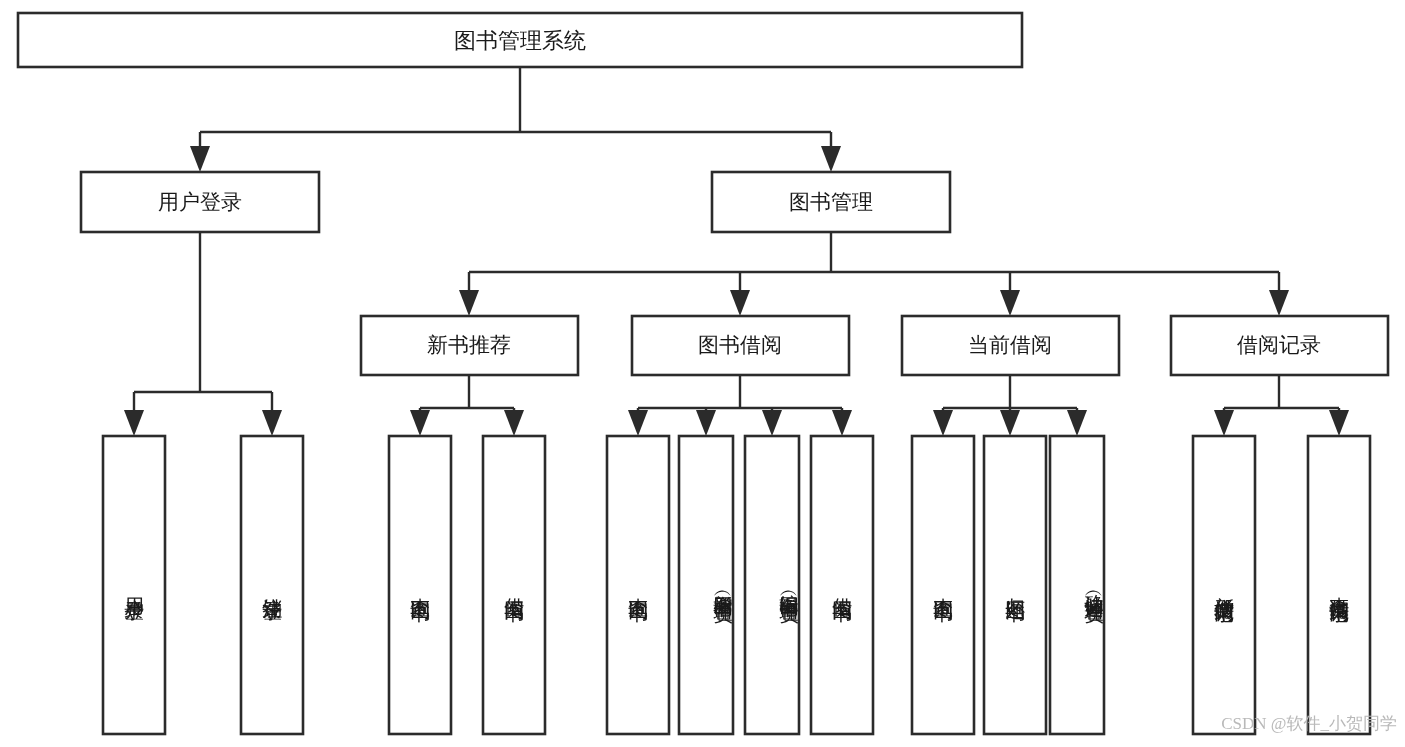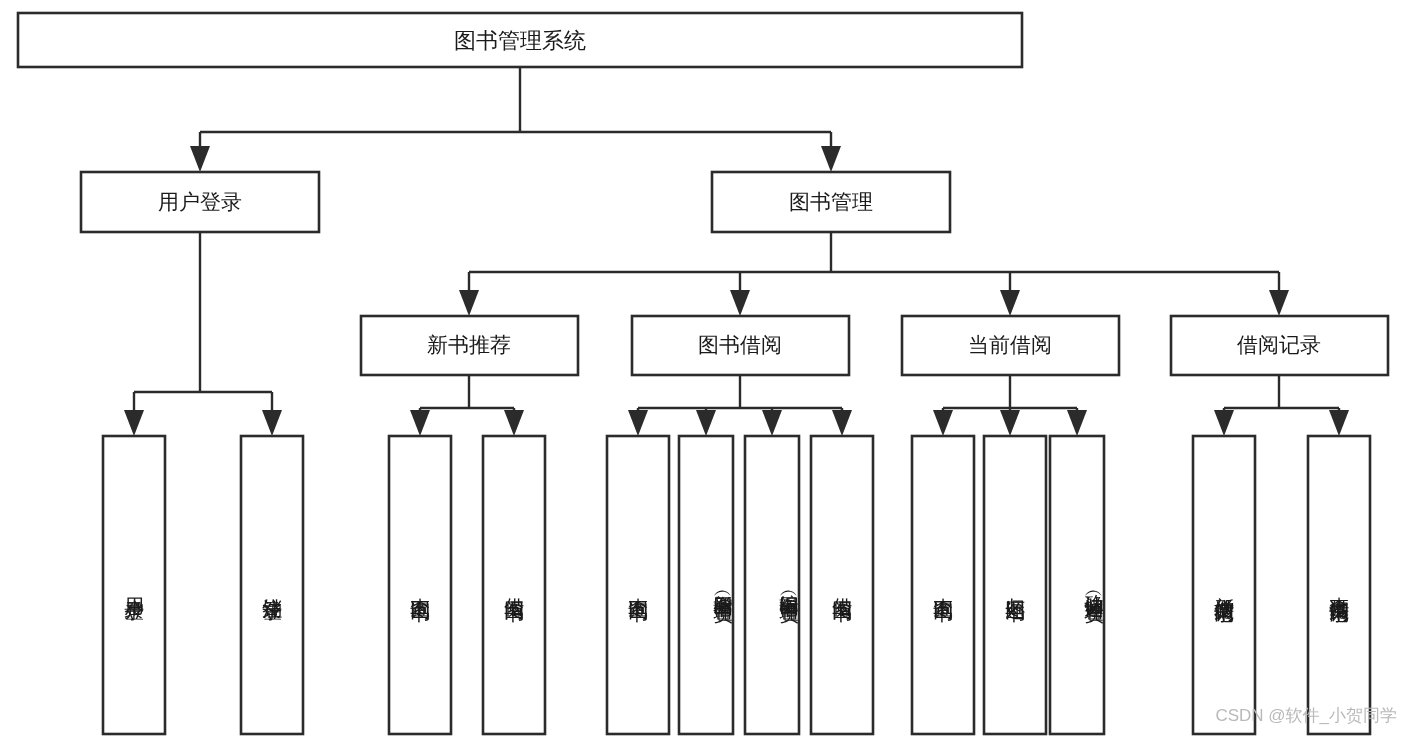--- a/index.html
+++ b/index.html
@@ -61,22 +61,22 @@
     line-height: 1.08;
     color: #1a1a1a;
     letter-spacing: 1.5px;
     text-align: center;
     white-space: nowrap;
     pointer-events: none;
   }
   #watermark {
     position: absolute;
     right: 8px;
-    bottom: 20px;
-    font-family: Liberation Sans, sans-serif;
+    bottom: 12px;
+    font-family: Liberation Serif, serif;
     font-size: 17px;
     color: #b9b9b9;
     white-space: nowrap;
     pointer-events: none;
   }
 </style>
 </head>
 <body>
 
 <div id="diagram-root">

